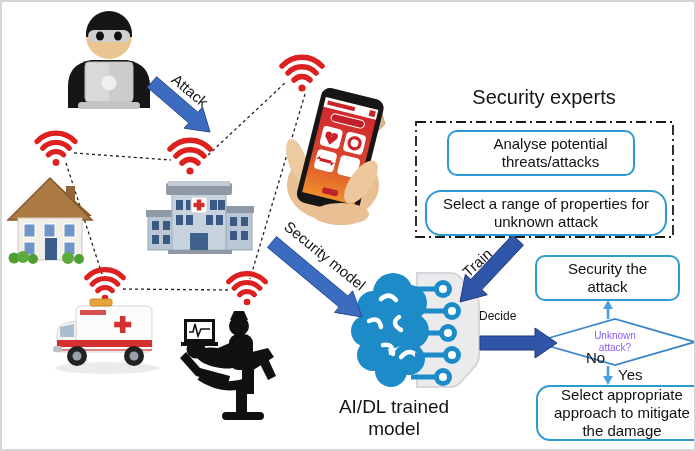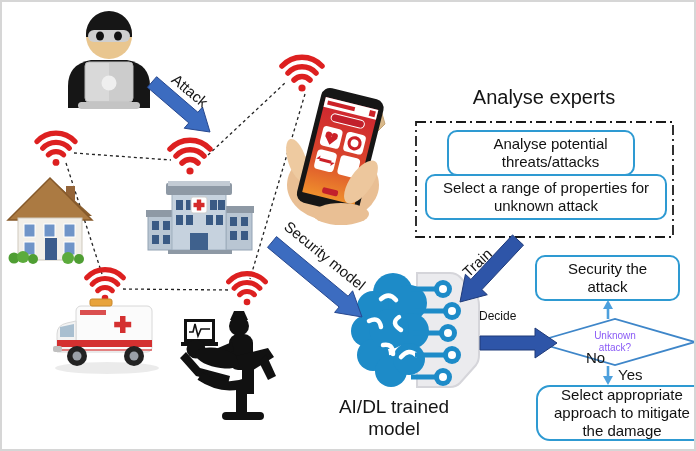--- a/index.html
+++ b/index.html
@@ -250,26 +250,26 @@
   </svg>
 
   <div class="lbl arrow-lbl rot" style="left:158px;top:80px;width:60px;transform:rotate(40deg);font-size:15px;">Attack</div>
 
   <div class="lbl arrow-lbl rot" style="left:267px;top:245px;width:112px;transform:rotate(39deg);font-size:15px;">Security model</div>
 
   <div class="lbl arrow-lbl rot" style="left:449px;top:252px;width:52px;transform:rotate(-43deg);font-size:15px;">Train</div>
 
   <div class="lbl small-lbl" style="left:477px;top:307px;font-size:12px;">Decide</div>
 
-  <div class="lbl title" style="left:442px;top:84px;width:200px;text-align:center;">Analyse experts</div>
+  <div class="lbl title" style="left:442px;top:84px;width:200px;text-align:center;">Security experts</div>
 
   <div class="flowbox" style="left:445px;top:128px;width:188px;height:46px;padding-left:19px;">Analyse potential
 threats/attacks</div>
 
-  <div class="flowbox" style="left:423px;top:172px;width:242px;height:46px;">Select a range of properties for
+  <div class="flowbox" style="left:423px;top:188px;width:242px;height:46px;border-radius:16px;">Select a range of properties for
 unknown attack</div>
 
   <div class="lbl model-lbl" style="left:322px;top:394px;width:140px;">AI/DL trained
 model</div>
 
   <div class="flowbox" style="left:533px;top:253px;width:145px;height:46px;">Security the
 attack</div>
 
   <div class="diamond-lbl" style="left:563px;top:321px;width:100px;height:38px;">Unknown
 attack?</div>

